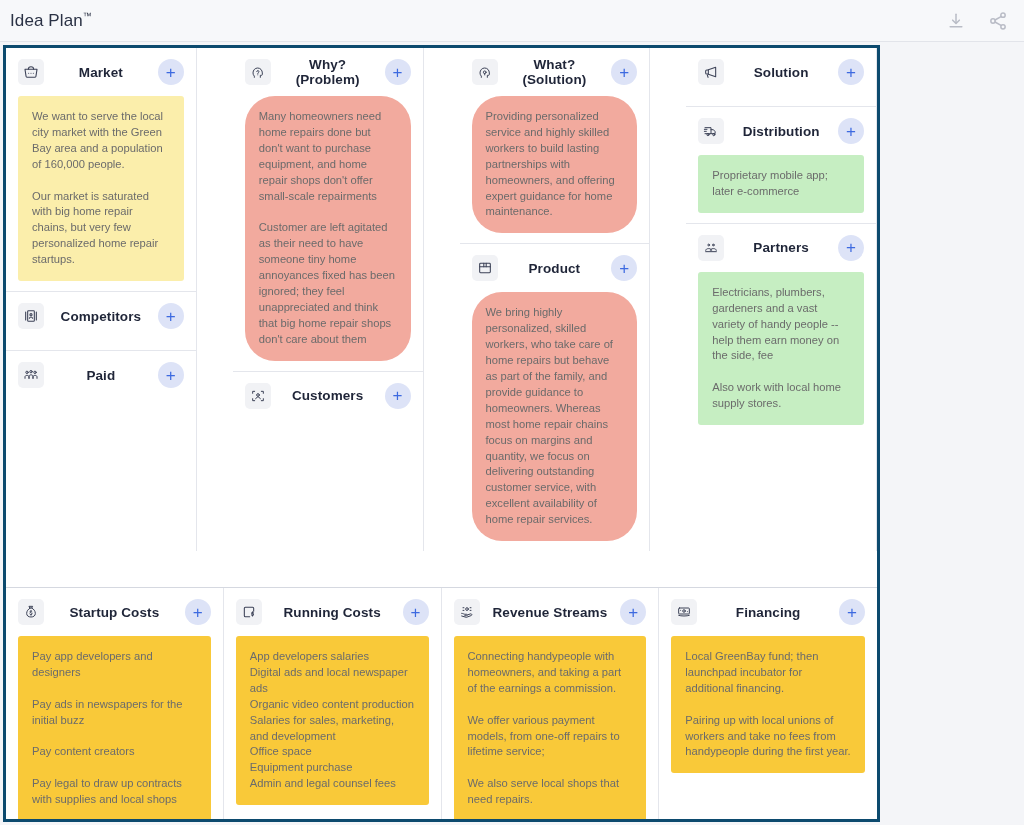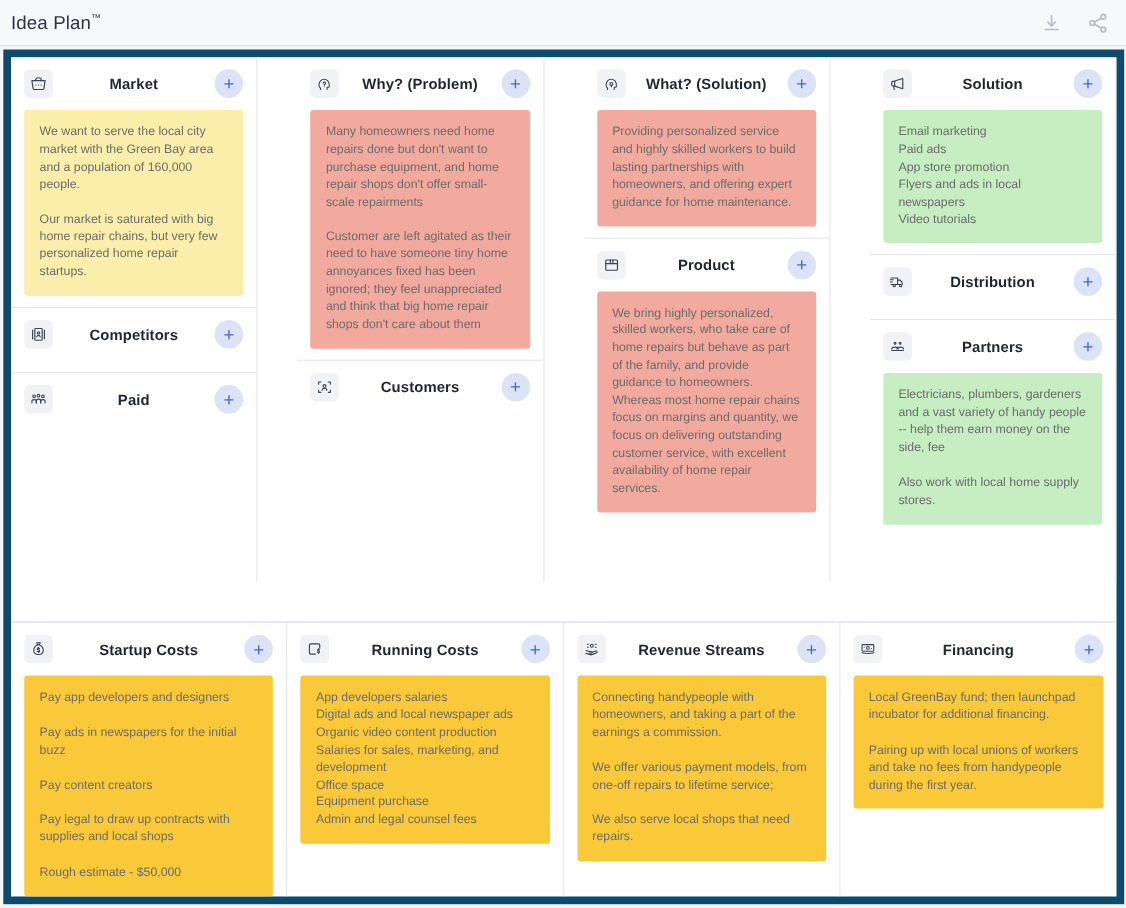--- a/index.html
+++ b/index.html
@@ -25,25 +25,25 @@
     letter-spacing: .1px;
   }
   .app-title .tm { font-size: 9px; vertical-align: super; }
   .topbar-spacer { flex: 1; }
   .topbar-actions { display: flex; align-items: center; gap: 22px; }
   .tb-icon { width: 20px; height: 20px; color: #b9bcc6; cursor: pointer; }
   .tb-icon svg { display: block; width: 20px; height: 20px; }
 
   
   .canvas {
-    width: 1019px;
+    width: 877px;
     height: 777px;
     margin: 3px 0 0 3px;
     background: #ffffff;
-    border: 7px solid #0c4a6e;
+    border: 3px solid #0c4a6e;
     display: grid;
     grid-template-columns: 1fr 1fr 1fr 1fr;
     grid-template-rows: 1fr auto;
     overflow: hidden;
     gap: 36px;
   }
   .col {
     display: flex;
     flex-direction: column;
     border-right: 1px solid #e4e6ec;
@@ -115,21 +115,21 @@
   .note {
     margin: 0 12px;
     border-radius: 3px;
     padding: 13px 14px;
     font-size: 11.2px;
     line-height: 1.42;
     color: #6b6b6b;
     white-space: pre-line;
   }
   .note.yellow { background: #fbeeab; }
-  .note.red    { background: #f2aa9e; }
+  .note.red    { background: #f2aa9e; border-radius: 30px; }
   .note.green  { background: #c6eec2; }
   .note.gold   { background: #f9c939; }
 
   .spacer { flex: 1; }
 </style>
 </head>
 <body>
 
 <div class="topbar">
   <div class="app-title">
@@ -290,41 +290,37 @@
         <span class="bicon">
           <svg viewBox="0 0 24 24" fill="none" stroke="currentColor" stroke-width="1.6" stroke-linecap="round" stroke-linejoin="round">
             <path d="M19 5v14L8 15.5v-7z"></path>
             <path d="M8 9H5.6A1.6 1.6 0 0 0 4 10.6v2.8A1.6 1.6 0 0 0 5.6 15H8"></path>
             <path d="M6.5 16.5L7.6 20"></path>
           </svg>
         </span>
         <span class="btitle">Solution</span>
         <span class="addbtn">+</span>
       </div>
-      <div class="note green">Email marketing
-Paid ads
-App store promotion
-Flyers and ads in local newspapers
-Video tutorials</div>
     </div>
 
     <div class="block">
       <div class="bhead">
         <span class="bicon">
           <svg viewBox="0 0 24 24" fill="none" stroke="currentColor" stroke-width="1.5" stroke-linecap="round" stroke-linejoin="round">
             <path d="M3 7h9v9H3"></path>
               <path d="M12 10h3.6l2.6 3v3H12"></path>
             <circle cx="7.5" cy="17.5" r="1.6"></circle>
               <circle cx="16.2" cy="17.5" r="1.6"></circle>
             <path d="M2 9.5h4M2 12.5h3"></path>
           </svg>
         </span>
         <span class="btitle">Distribution</span>
         <span class="addbtn">+</span>
       </div>
+      <div class="note green">Proprietary mobile app; later e-commerce</div>
     </div>
 
     <div class="block nb grow">
       <div class="bhead">
         <span class="bicon">
           <svg viewBox="0 0 24 24" fill="none" stroke="currentColor" stroke-width="1.5" stroke-linecap="round" stroke-linejoin="round">
             <circle cx="8.5" cy="7.5" r="1.3"></circle>
               <circle cx="15.5" cy="7.5" r="1.3"></circle>
             <path d="M4 15.5c0-1.6 2-2.6 4.5-2.6s4.5 1 4.5 2.6"></path>
             <path d="M11 15.5c0-1.6 2-2.6 4.5-2.6s4.5 1 4.5 2.6"></path>

